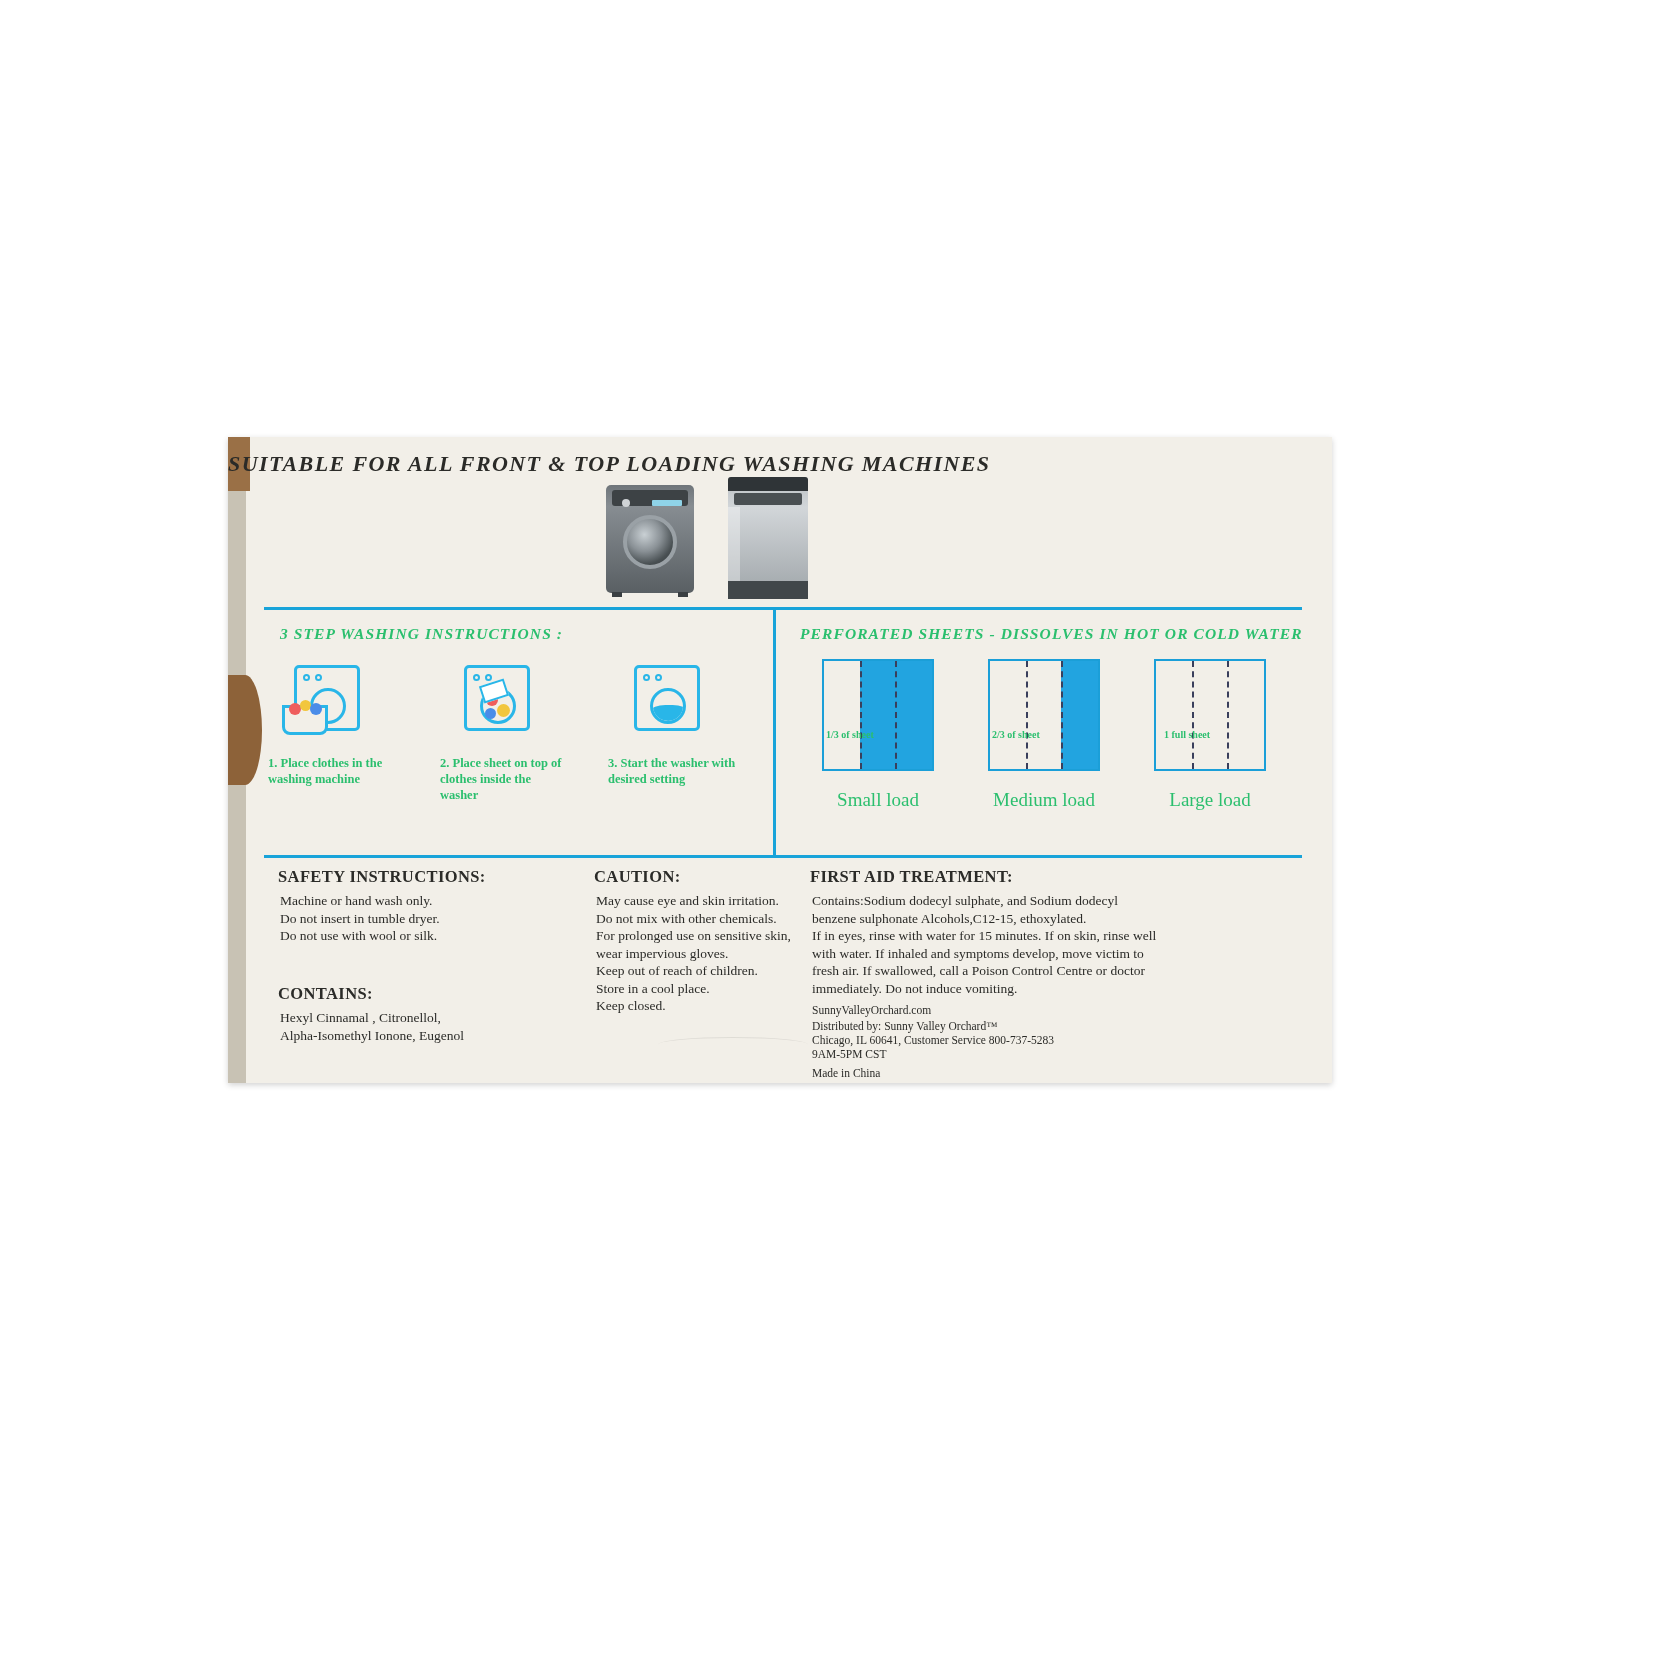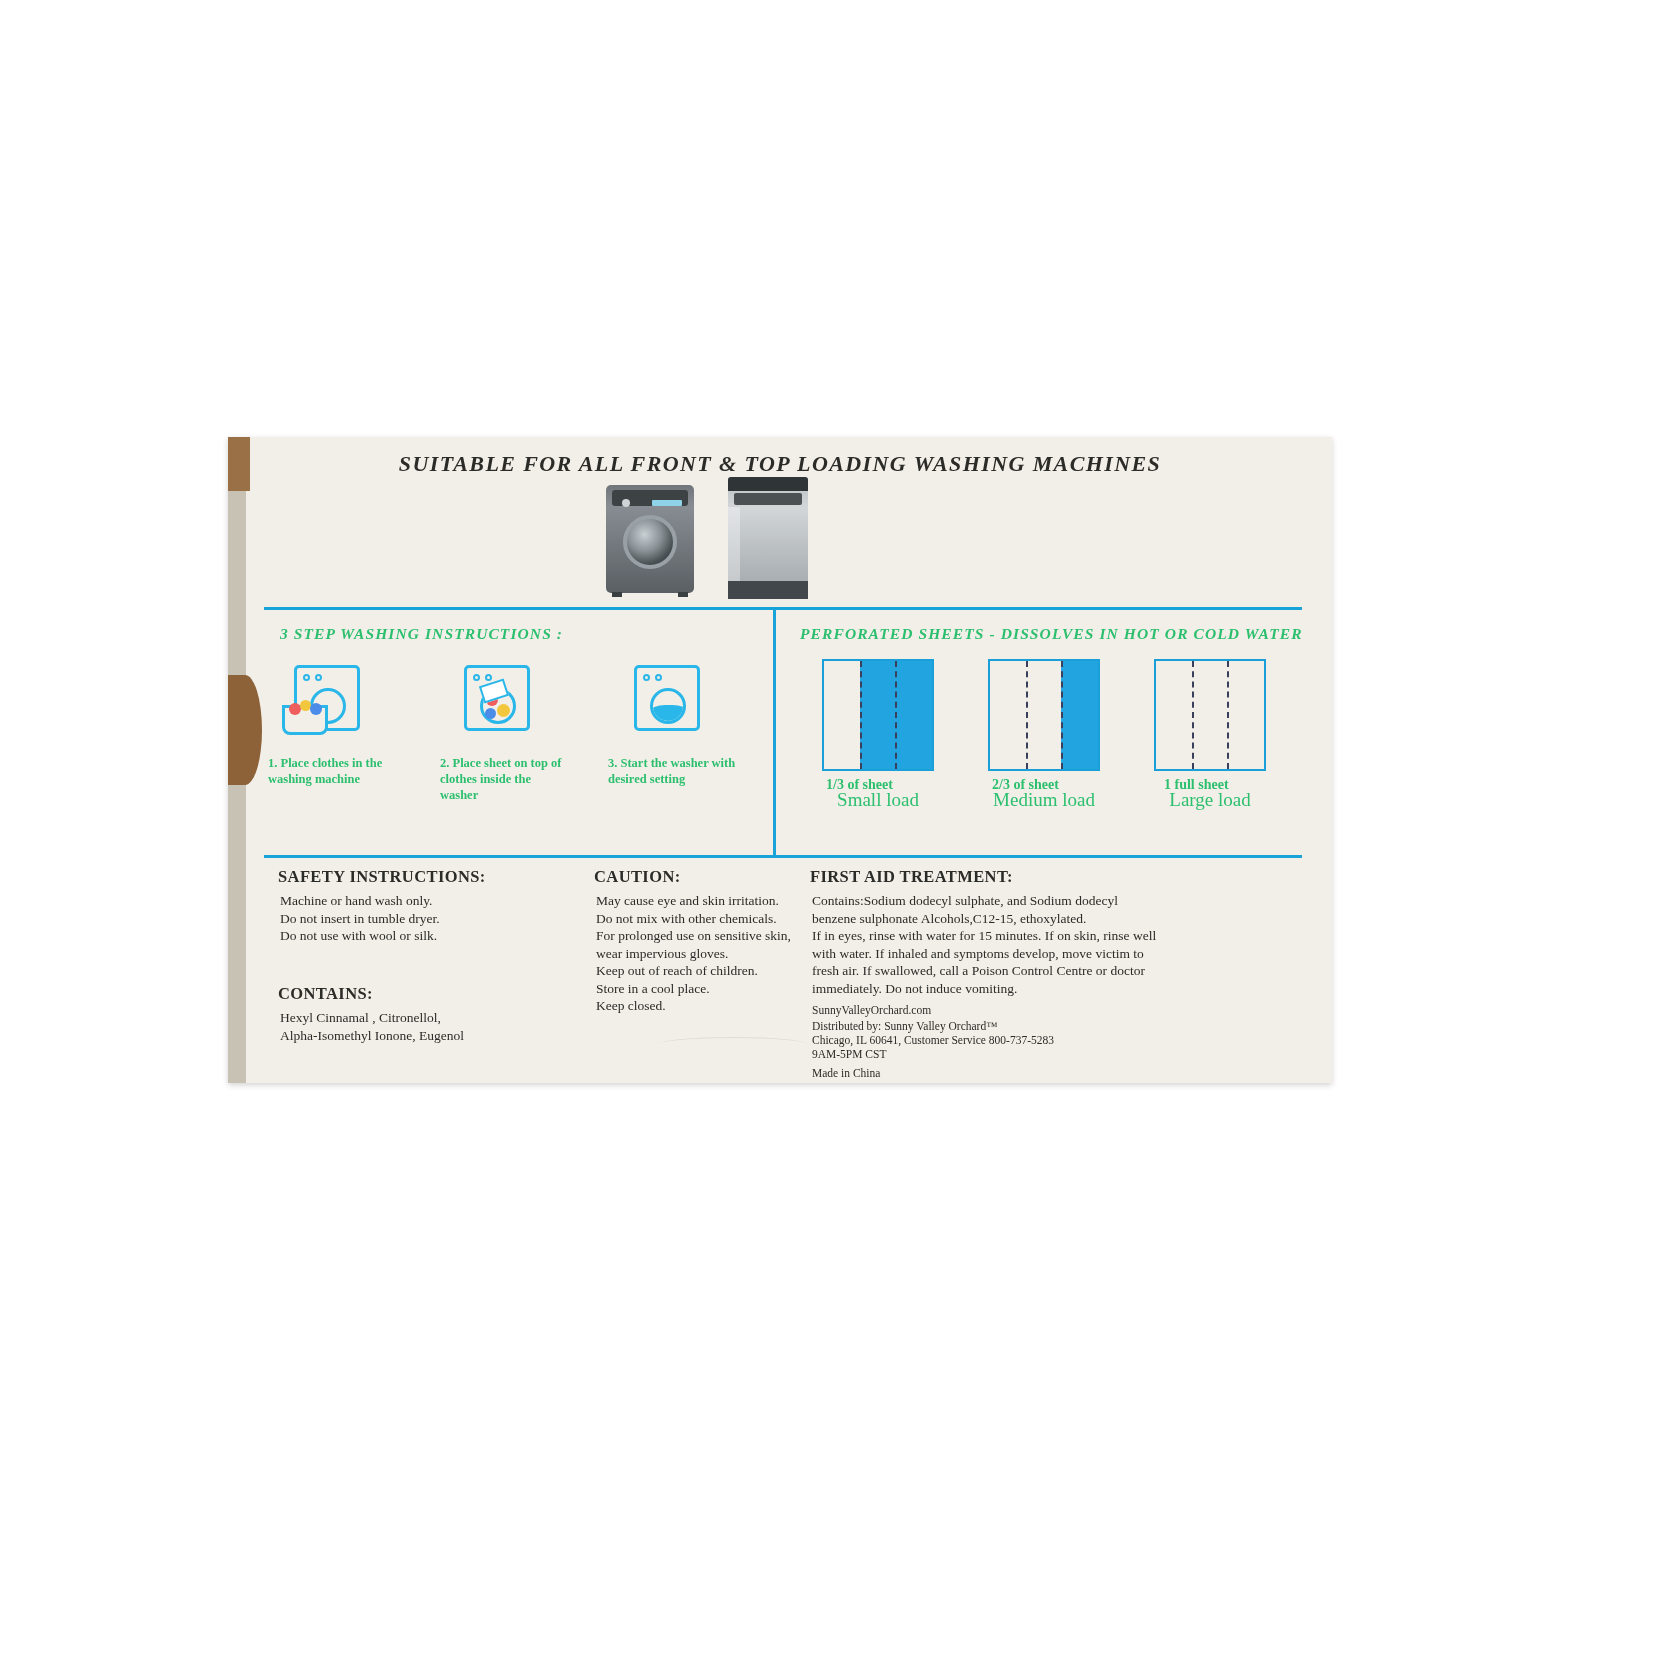--- a/index.html
+++ b/index.html
@@ -51,21 +51,20 @@
     height: 54px;
     background: #9a7046;
   }
 
   
   .header-title {
     position: absolute;
     left: 0;
     top: 14px;
     width: 1104px;
-    text-align: center;
     font-family: "Liberation Serif", serif;
     font-weight: bold;
     font-style: italic;
     font-size: 22px;
     letter-spacing: 1.4px;
     color: #2b2b28;
   }
 
   
   .machines {
@@ -244,24 +243,23 @@
   .sheet .perf {
     position: absolute;
     top: 0; bottom: 0;
     width: 0;
     border-left: 2px dashed #3a3f5c;
   }
   .sheet-label {
     position: absolute;
     font-family: "Liberation Serif", serif;
     font-weight: bold;
-    font-size: 14px;
+    font-size: 10px;
     color: #2bbf6e;
     white-space: nowrap;
-    margin-top: 48px;
   }
   .load-label {
     position: absolute;
     font-family: "Liberation Serif", serif;
     font-size: 19px;
     color: #2bbf6e;
     width: 160px;
     text-align: center;
   }
 

